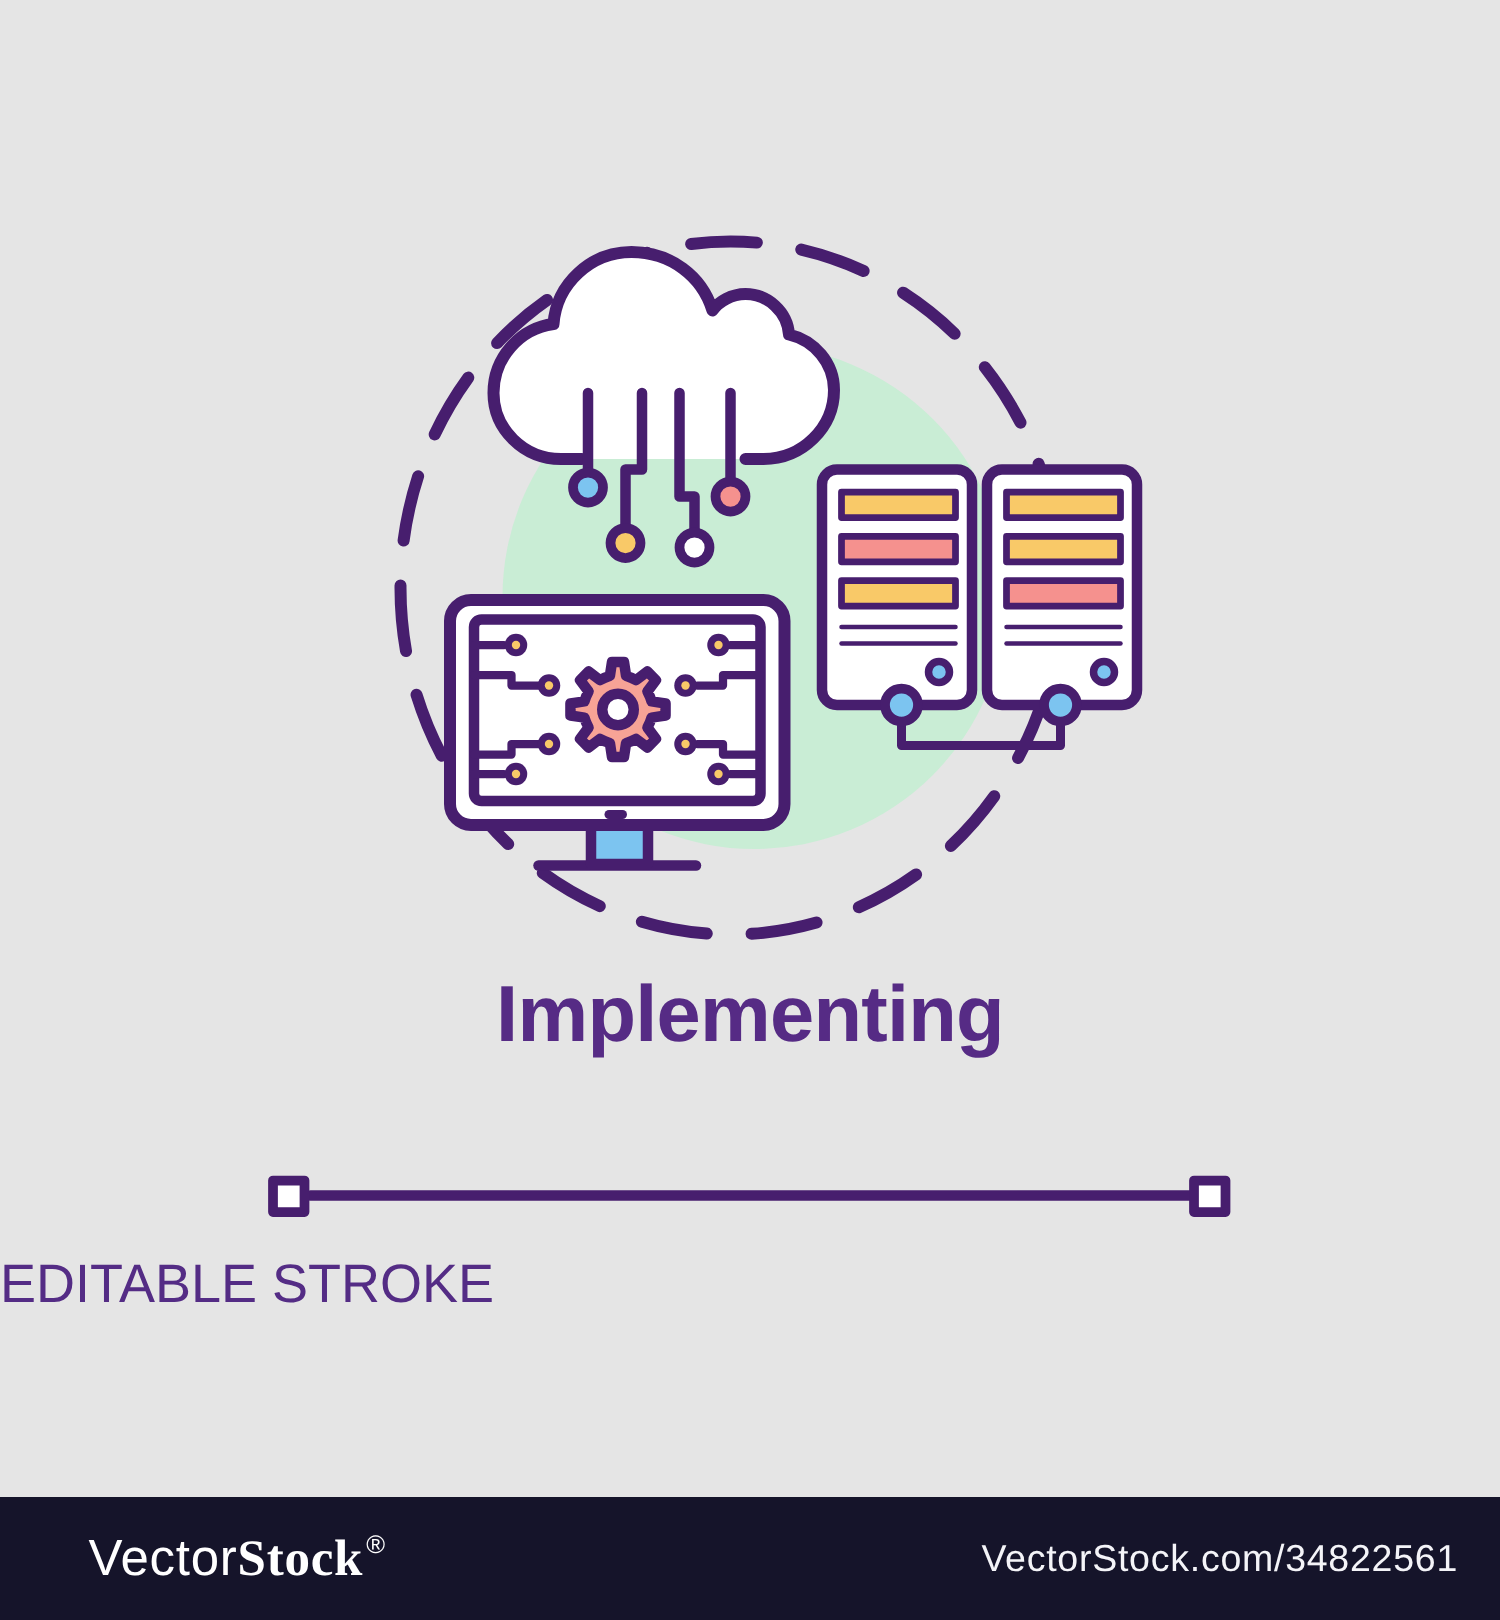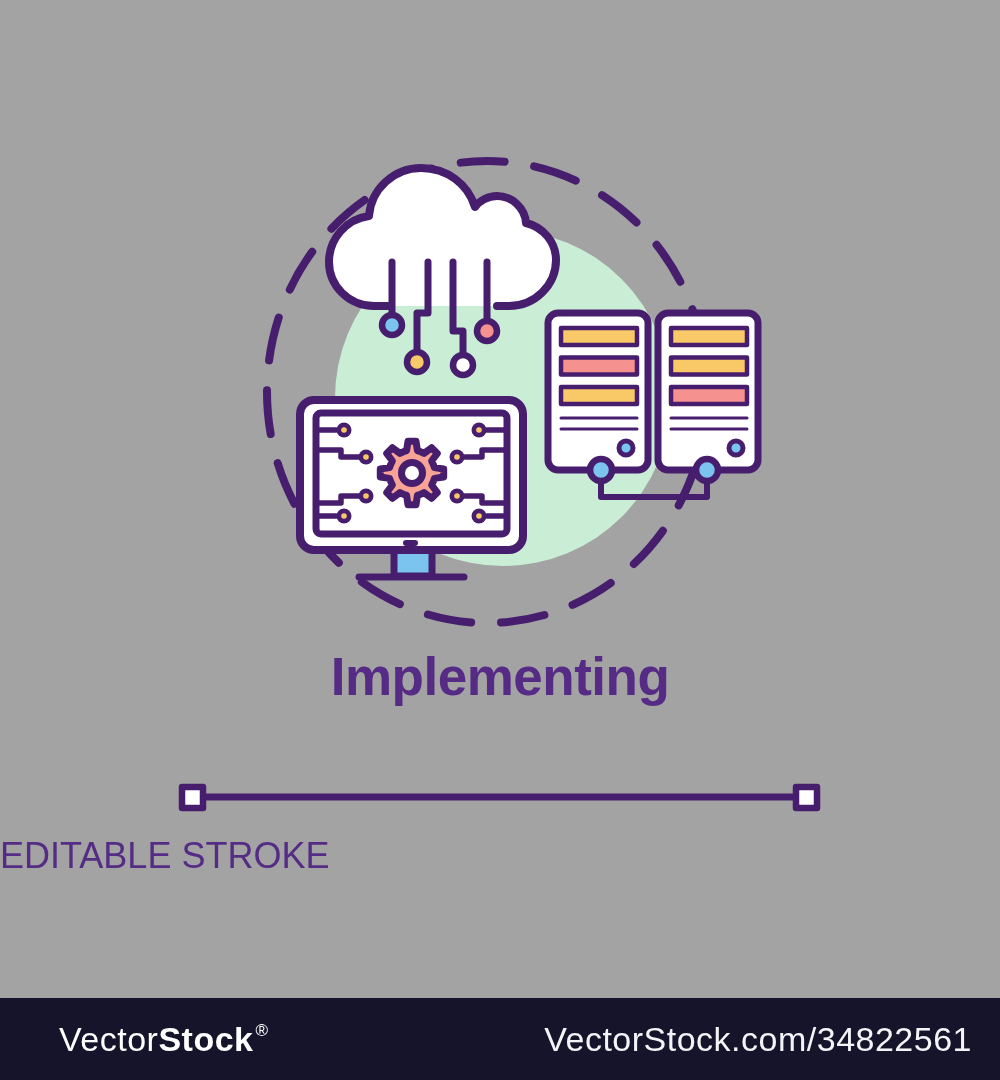--- a/index.html
+++ b/index.html
@@ -1,40 +1,40 @@
 <!DOCTYPE html>
 <html><head>
 <meta charset="utf-8">
 <style>
   html,body{margin:0;padding:0;background:#ffffff;}
   .canvas{
-    position:relative;width:1000px;height:1080px;background:#a3a3a3;
+    position:relative;width:1000px;height:1080px;background:#e5e5e5;
     overflow:hidden;font-family:"Liberation Sans",sans-serif;
   }
   .art{position:absolute;left:0;top:0;}
   .title{
     position:absolute;top:643px;left:0;width:1000px;text-align:center;
     font-size:53px;line-height:68px;font-weight:bold;color:#562B85;
     letter-spacing:-0.5px;
   }
   .subtitle{
     position:absolute;top:826px;left:0;width:1000px;text-align:left;
     font-size:36px;line-height:60px;font-weight:400;color:#542C85;
     letter-spacing:0px;
   }
   .wm-bar{
     position:absolute;left:0;bottom:0;width:1000px;height:82px;background:#15142A;
     display:flex;align-items:center;justify-content:space-between;
     box-sizing:border-box;padding:0 28px 0 27px;color:#ffffff;
   }
   .wm-logo{font-size:34px;letter-spacing:0.5px;white-space:nowrap;}
   .wm-logo .lt{font-weight:400;margin-left:32px;}
-  .wm-logo .bd{font-weight:bold;}
+  .wm-logo .bd{font-weight:bold;font-family:Liberation Serif, serif;}
   .wm-logo sup{font-size:17px;font-weight:400;position:relative;top:-2px;margin-left:2px;}
-  .wm-url{font-size:34px;font-weight:400;color:#F4F4F8;letter-spacing:0.5px;white-space:nowrap;}
+  .wm-url{font-size:25px;font-weight:400;color:#F4F4F8;letter-spacing:0.5px;white-space:nowrap;}
 </style>
 </head>
 <body>
 
 <div class="canvas">
 
   <svg class="art" width="1000" height="1000" viewBox="0 0 1000 1000">
 
     <g fill="none" stroke-width="7" stroke-linecap="round" stroke-linejoin="round" stroke="#471E6E">
 

